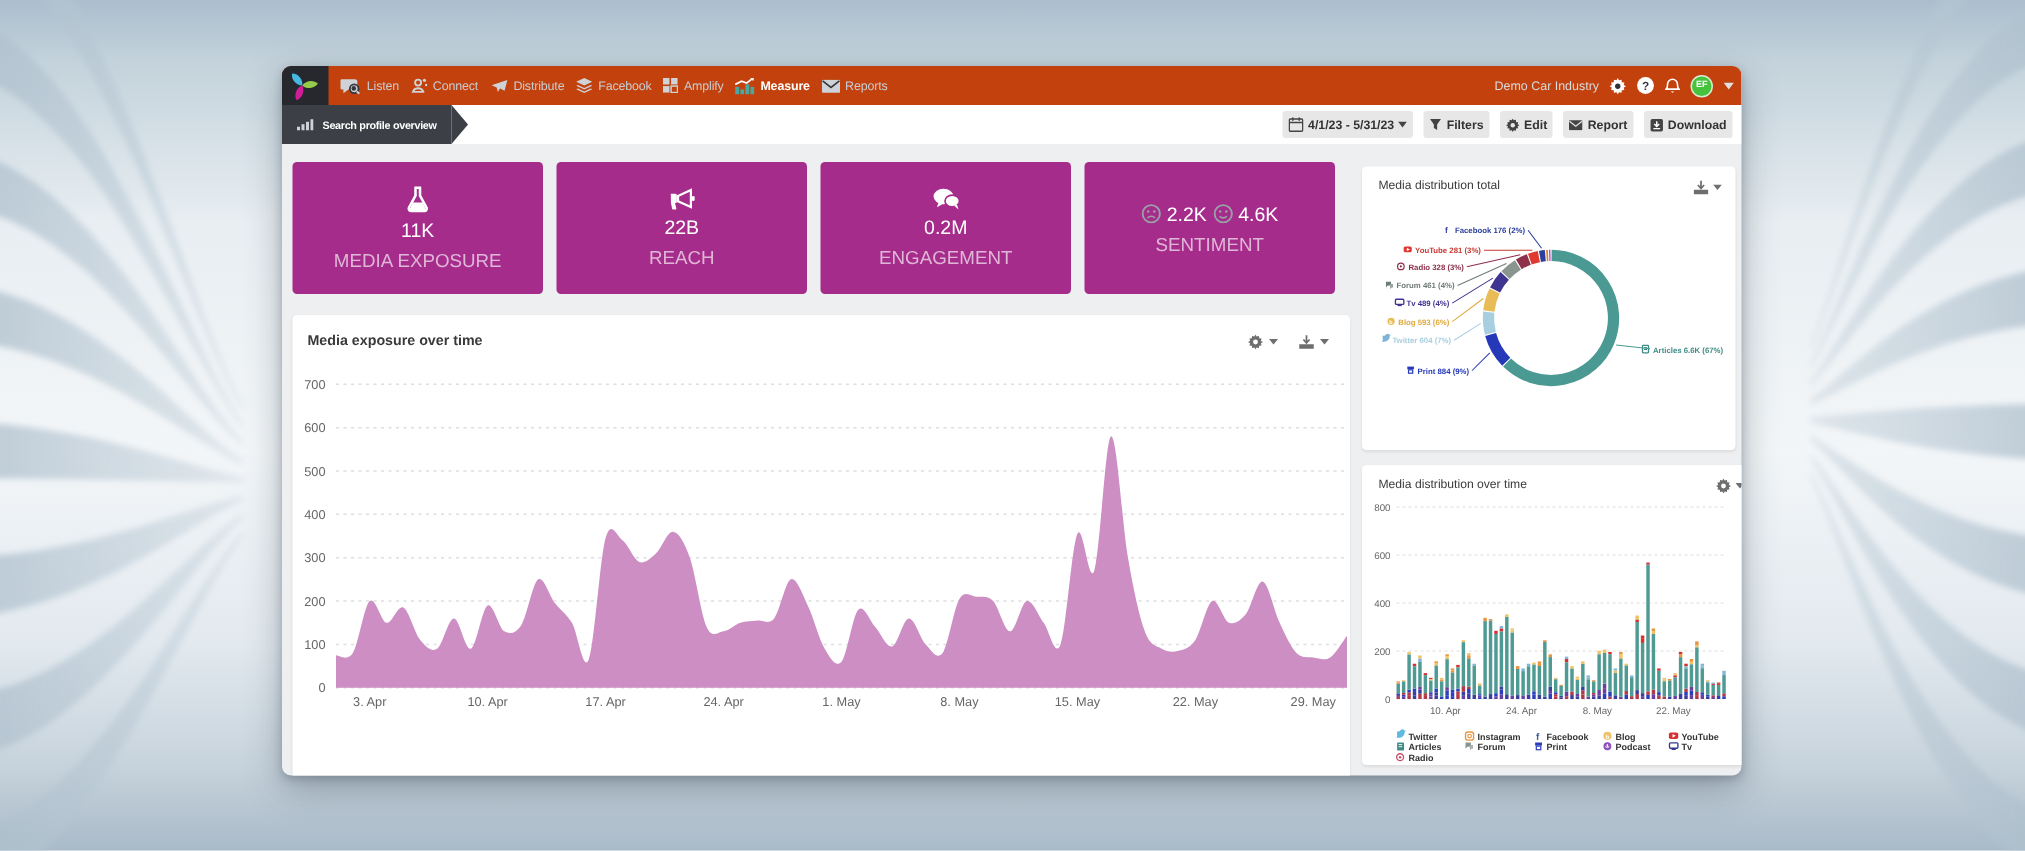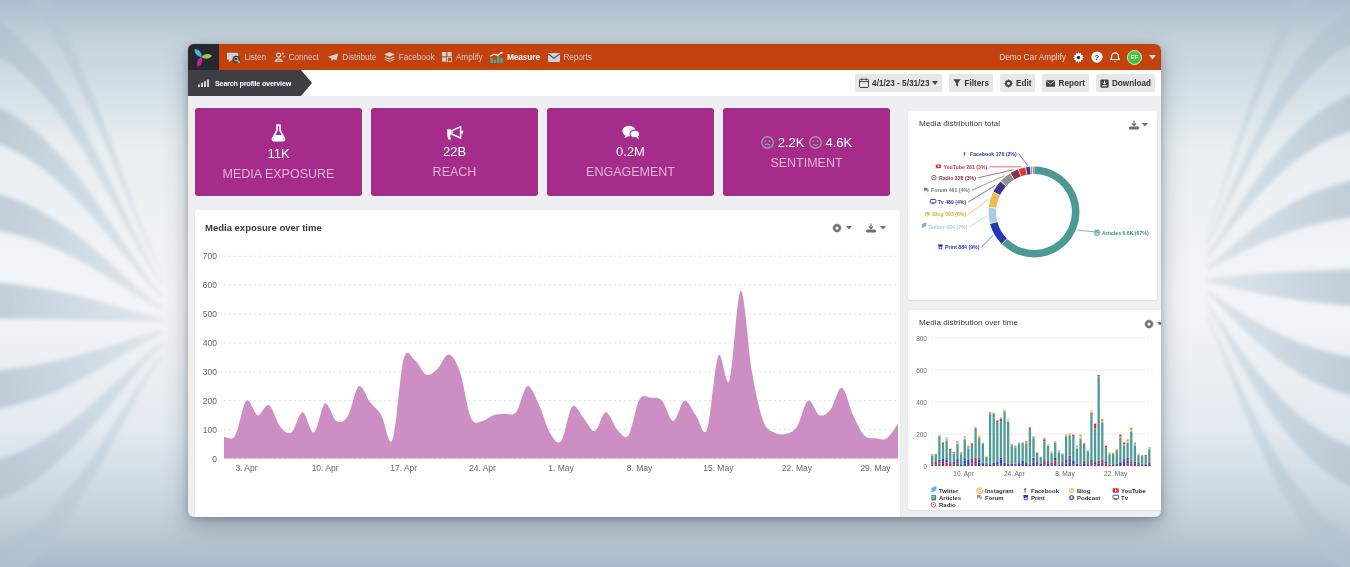--- a/index.html
+++ b/index.html
@@ -129,21 +129,21 @@
         <span>Measure</span>
       </div>
     <div class="item">
         <svg width="12" height="9" viewBox="0 0 15 11">
           <rect x="0" y="0" width="15" height="11" rx="1" fill="#cfd2d6"></rect>
           <path d="M0.5 1 L7.5 6.5 L14.5 1" fill="none" stroke="#34373c" stroke-width="1.3"></path>
         </svg>
         <span>Reports</span>
       </div>
     <div class="navright">
-      <span>Demo Car Amplify</span>
+      <span>Demo Car Industry</span>
       <svg width="11" height="11" viewBox="0 0 16 16">
           <path fill="#fff" d="M8 0l1.2 2.2 2.5-.6.2 2.5 2.5.2-.6 2.5L16 8l-2.2 1.2.6 2.5-2.5.2-.2 2.5-2.5-.6L8 16l-1.2-2.2-2.5.6-.2-2.5-2.5-.2.6-2.5L0 8l2.2-1.2-.6-2.5 2.5-.2.2-2.5 2.5.6z"></path>
           <circle cx="8" cy="8" r="2.6" fill="#2f3237"></circle>
         </svg>
         <svg width="12" height="12" viewBox="0 0 16 16">
           <circle cx="8" cy="8" r="7.5" fill="#fff"></circle>
           <text x="8" y="11.6" text-anchor="middle" font-size="10.5" font-weight="bold" fill="#2f3237" font-family="Liberation Sans, sans-serif">?</text>
         </svg>
         <svg width="10" height="11" viewBox="0 0 14 15">
           <path d="M7 1 a4.6 4.6 0 0 1 4.6 4.6 c0 3.4 1.4 4.6 1.4 4.6 H1 c0 0 1.4-1.2 1.4-4.6 A4.6 4.6 0 0 1 7 1z" fill="none" stroke="#fff" stroke-width="1.5"></path>

